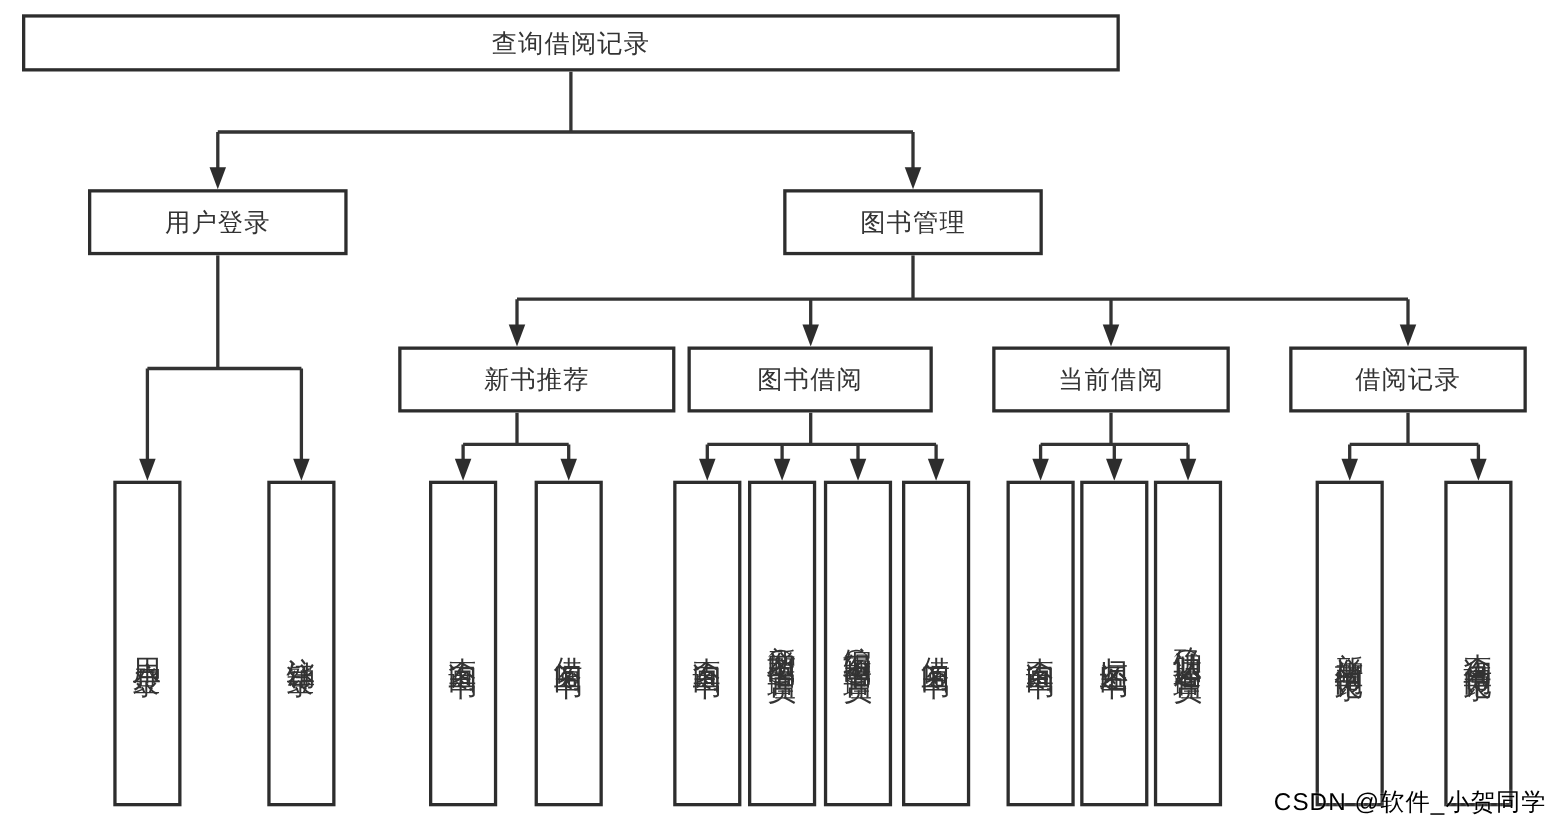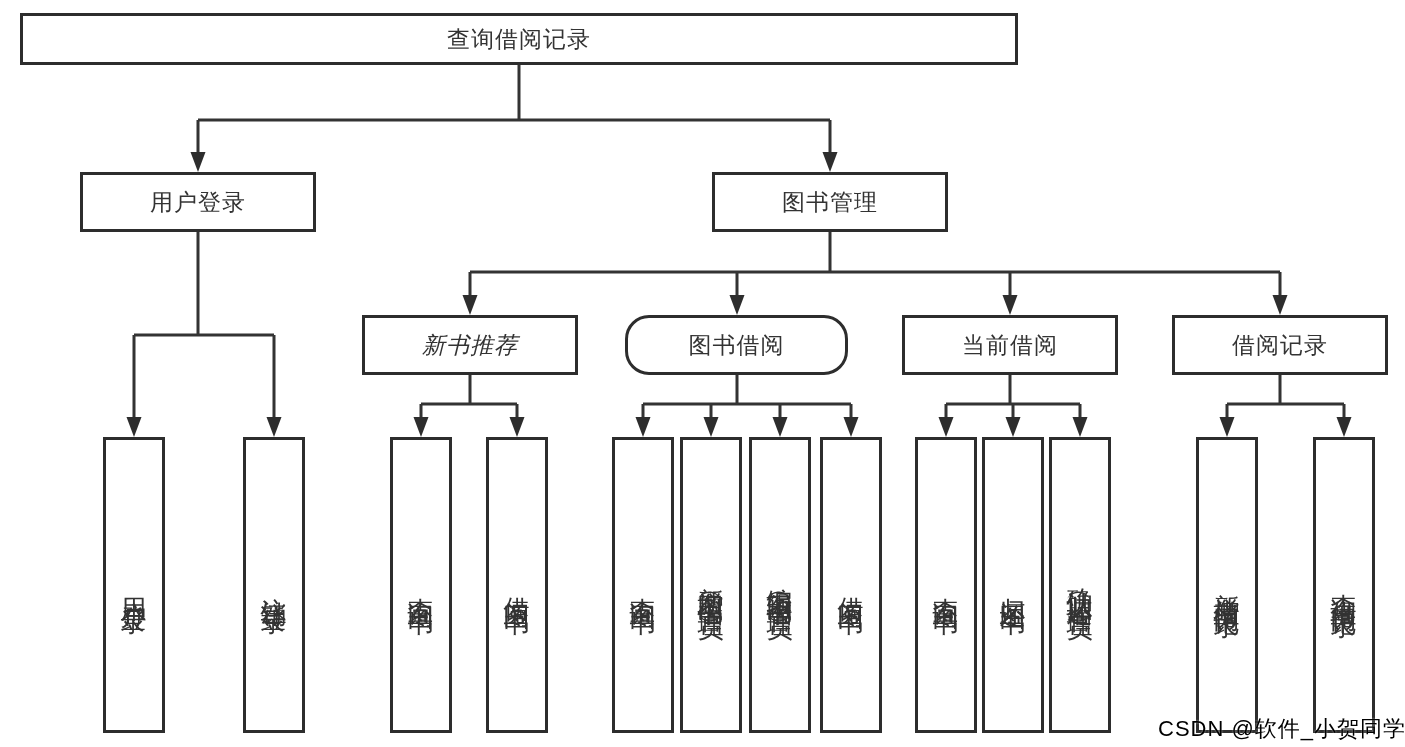--- a/index.html
+++ b/index.html
@@ -36,22 +36,22 @@
     writing-mode: vertical-rl;
     font-size: 26px;
     line-height: 1;
     letter-spacing: 4px;
     white-space: nowrap;
   }
   
   .n-root   { left: 20px;   top: 13px;  width: 998px; height: 52px; }
   .n-l2a    { left: 80px;   top: 172px; width: 236px; height: 60px; }
   .n-l2b    { left: 712px;  top: 172px; width: 236px; height: 60px; }
-  .n-l3a    { left: 362px;  top: 315px; width: 216px; height: 60px; font-style: italic; }
-  .n-l3b    { left: 625px;  top: 315px; width: 223px; height: 60px; border-radius: 24px; }
+  .n-l3a    { left: 362px;  top: 315px; width: 252px; height: 60px; }
+  .n-l3b    { left: 625px;  top: 315px; width: 223px; height: 60px; }
   .n-l3c    { left: 902px;  top: 315px; width: 216px; height: 60px; }
   .n-l3d    { left: 1172px; top: 315px; width: 216px; height: 60px; }
   .leaf     { top: 437px; width: 62px; height: 296px; }
   .lf-1  { left: 103px; }
   .lf-2  { left: 243px; }
   .lf-3  { left: 390px; }
   .lf-4  { left: 486px; }
   .lf-5  { left: 612px; }
   .lf-6  { left: 680px; }
   .lf-7  { left: 749px; }

